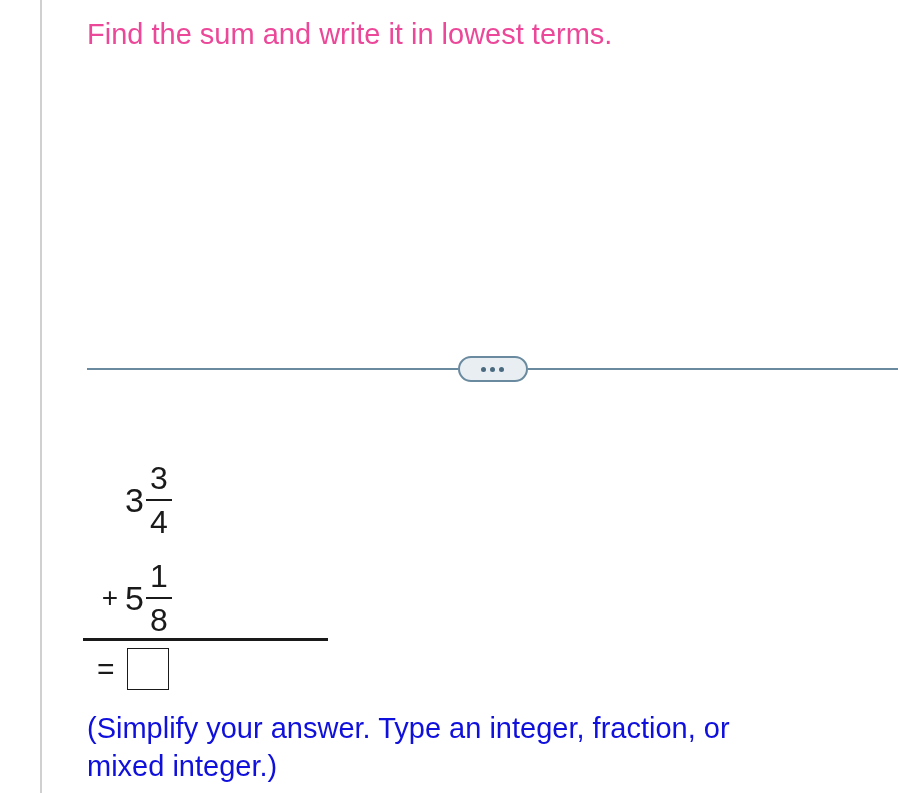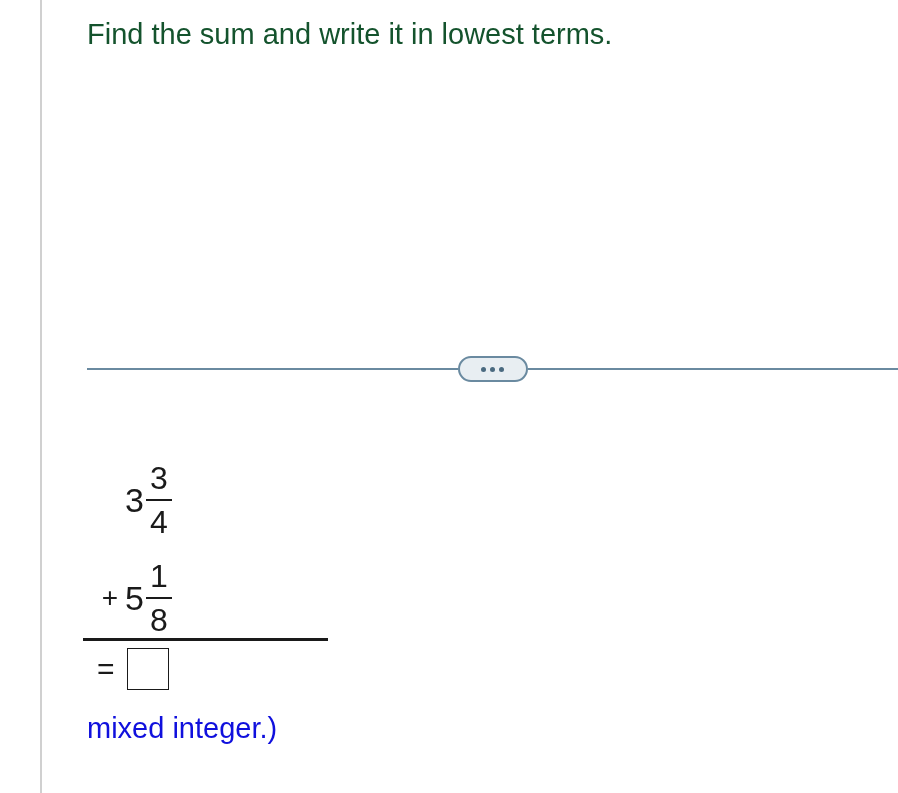--- a/index.html
+++ b/index.html
@@ -24,21 +24,21 @@
       background: #d0d0d0;
     }
     .content {
       position: absolute;
       left: 87px;
       top: 18px;
       right: 0;
     }
     .question-text {
       font-size: 29px;
-      color: #14532d;
+      color: #ec4899;
       margin-bottom: 30px;
     }
     .divider-container {
       position: absolute;
       top: 338px;
       left: 0;
       right: 0;
       display: flex;
       align-items: center;
     }
@@ -182,15 +182,16 @@
   </div>
 
   <div class="sum-line"></div>
 
   <div class="result-row">
     <span class="equals">=</span>
     <input class="answer-input" type="text" value="" style="">
   </div>
 
   <div class="hint-text">
+    <div>(Simplify your answer. Type an integer, fraction, or</div>
     <div>mixed integer.)</div>
   </div>
 </div>
 
 </body></html>

